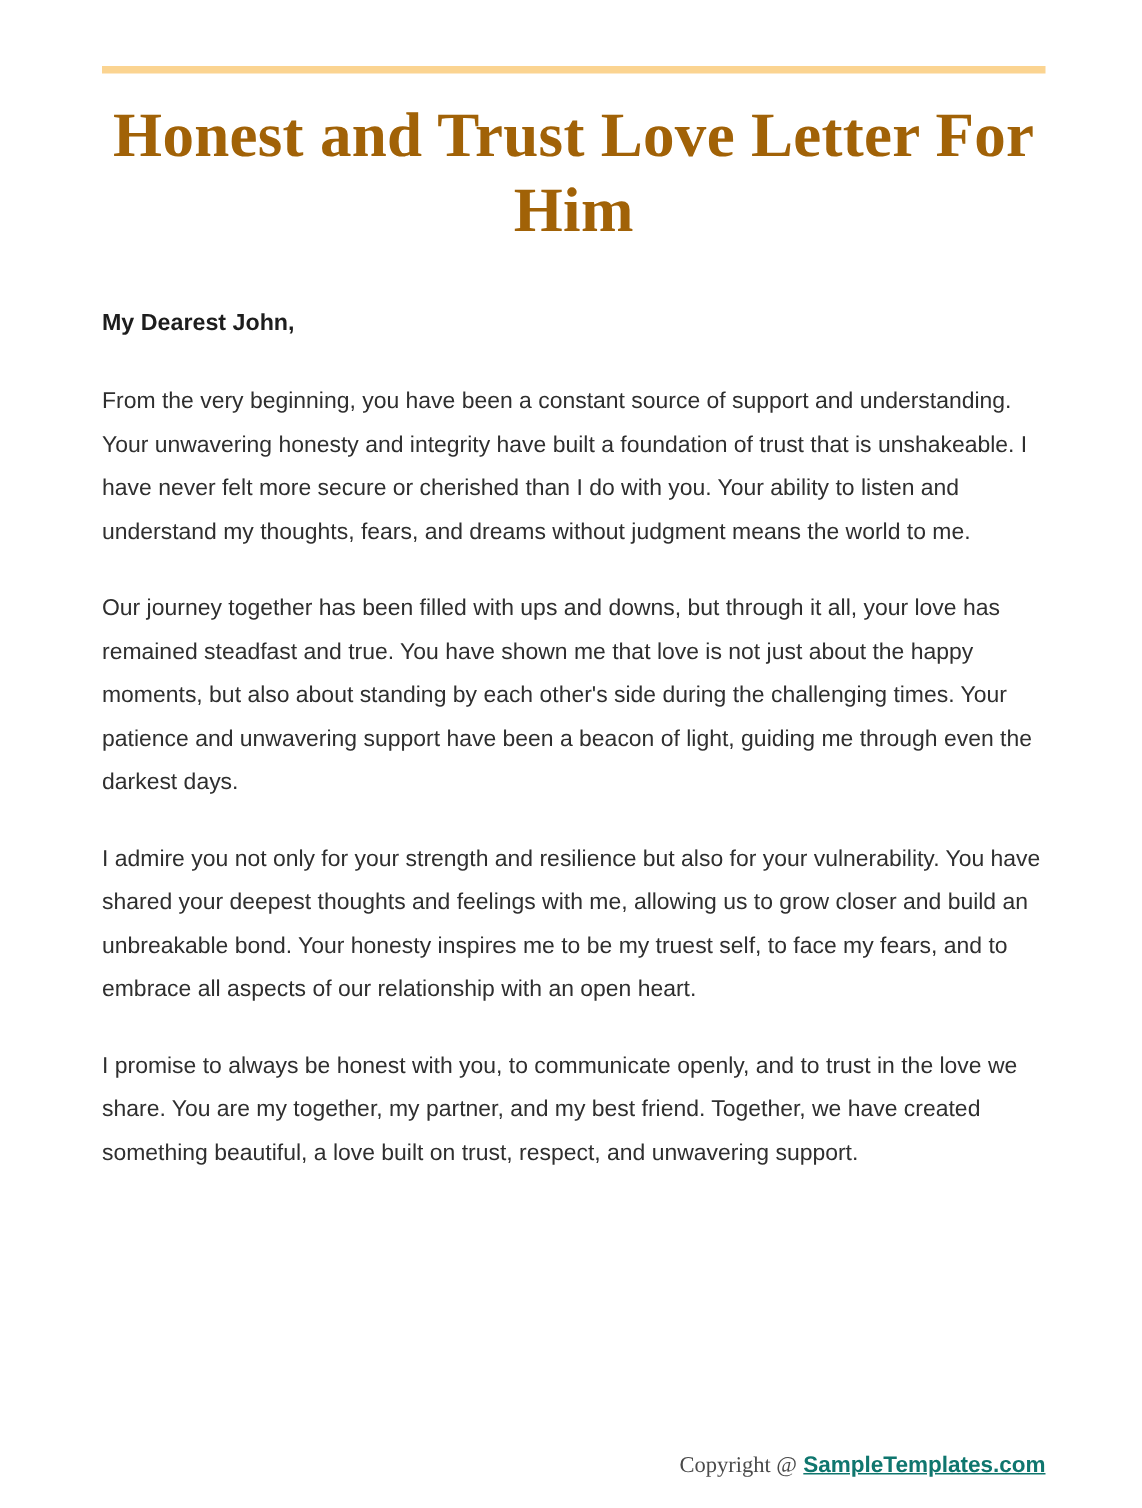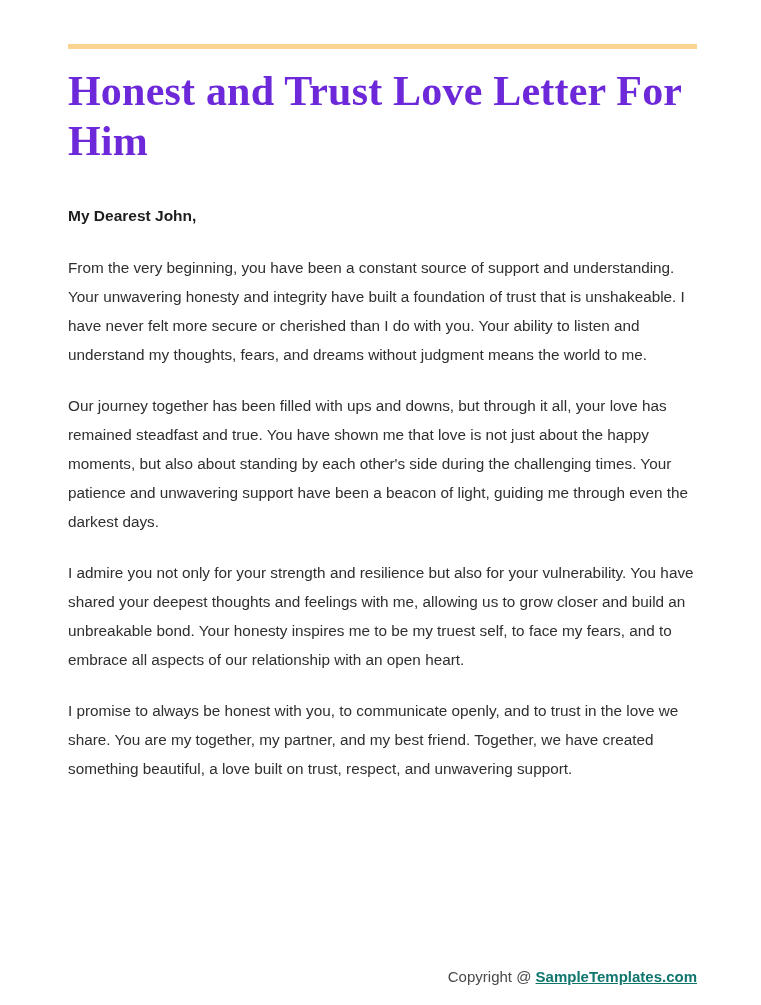--- a/index.html
+++ b/index.html
@@ -33,26 +33,27 @@
   .top-rule {
     height: 5px;
     width: 100%;
     background: #fbd491;
     margin-top: 44px;
   }
 
   .doc-title {
     margin: 0;
     padding-top: 18px;
+    text-align: center;
     font-family: "Liberation Serif", "DejaVu Serif", serif;
     font-weight: bold;
     font-size: 42px;
     line-height: 1.18;
     letter-spacing: 0.2px;
-    color: #6d28d9;
+    color: #a16207;
   }
 
   .letter-body {
     padding-top: 38px;
   }
 
   .salutation {
     margin: 0 0 26px 0;
     font-family: "Liberation Sans", sans-serif;
     font-weight: bold;
@@ -73,21 +74,21 @@
   .footer {
     position: absolute;
     right: 64px;
     bottom: 18px;
     font-size: 15px;
     line-height: 20px;
     white-space: nowrap;
   }
 
   .copyright-label {
-    font-family: Liberation Sans, sans-serif;
+    font-family: Liberation Serif, serif;
     color: #4a4a4a;
   }
 
   .footer-link {
     font-family: "Liberation Sans", sans-serif;
     font-weight: bold;
     color: #0f766e;
     text-decoration: underline;
     cursor: pointer;
   }

